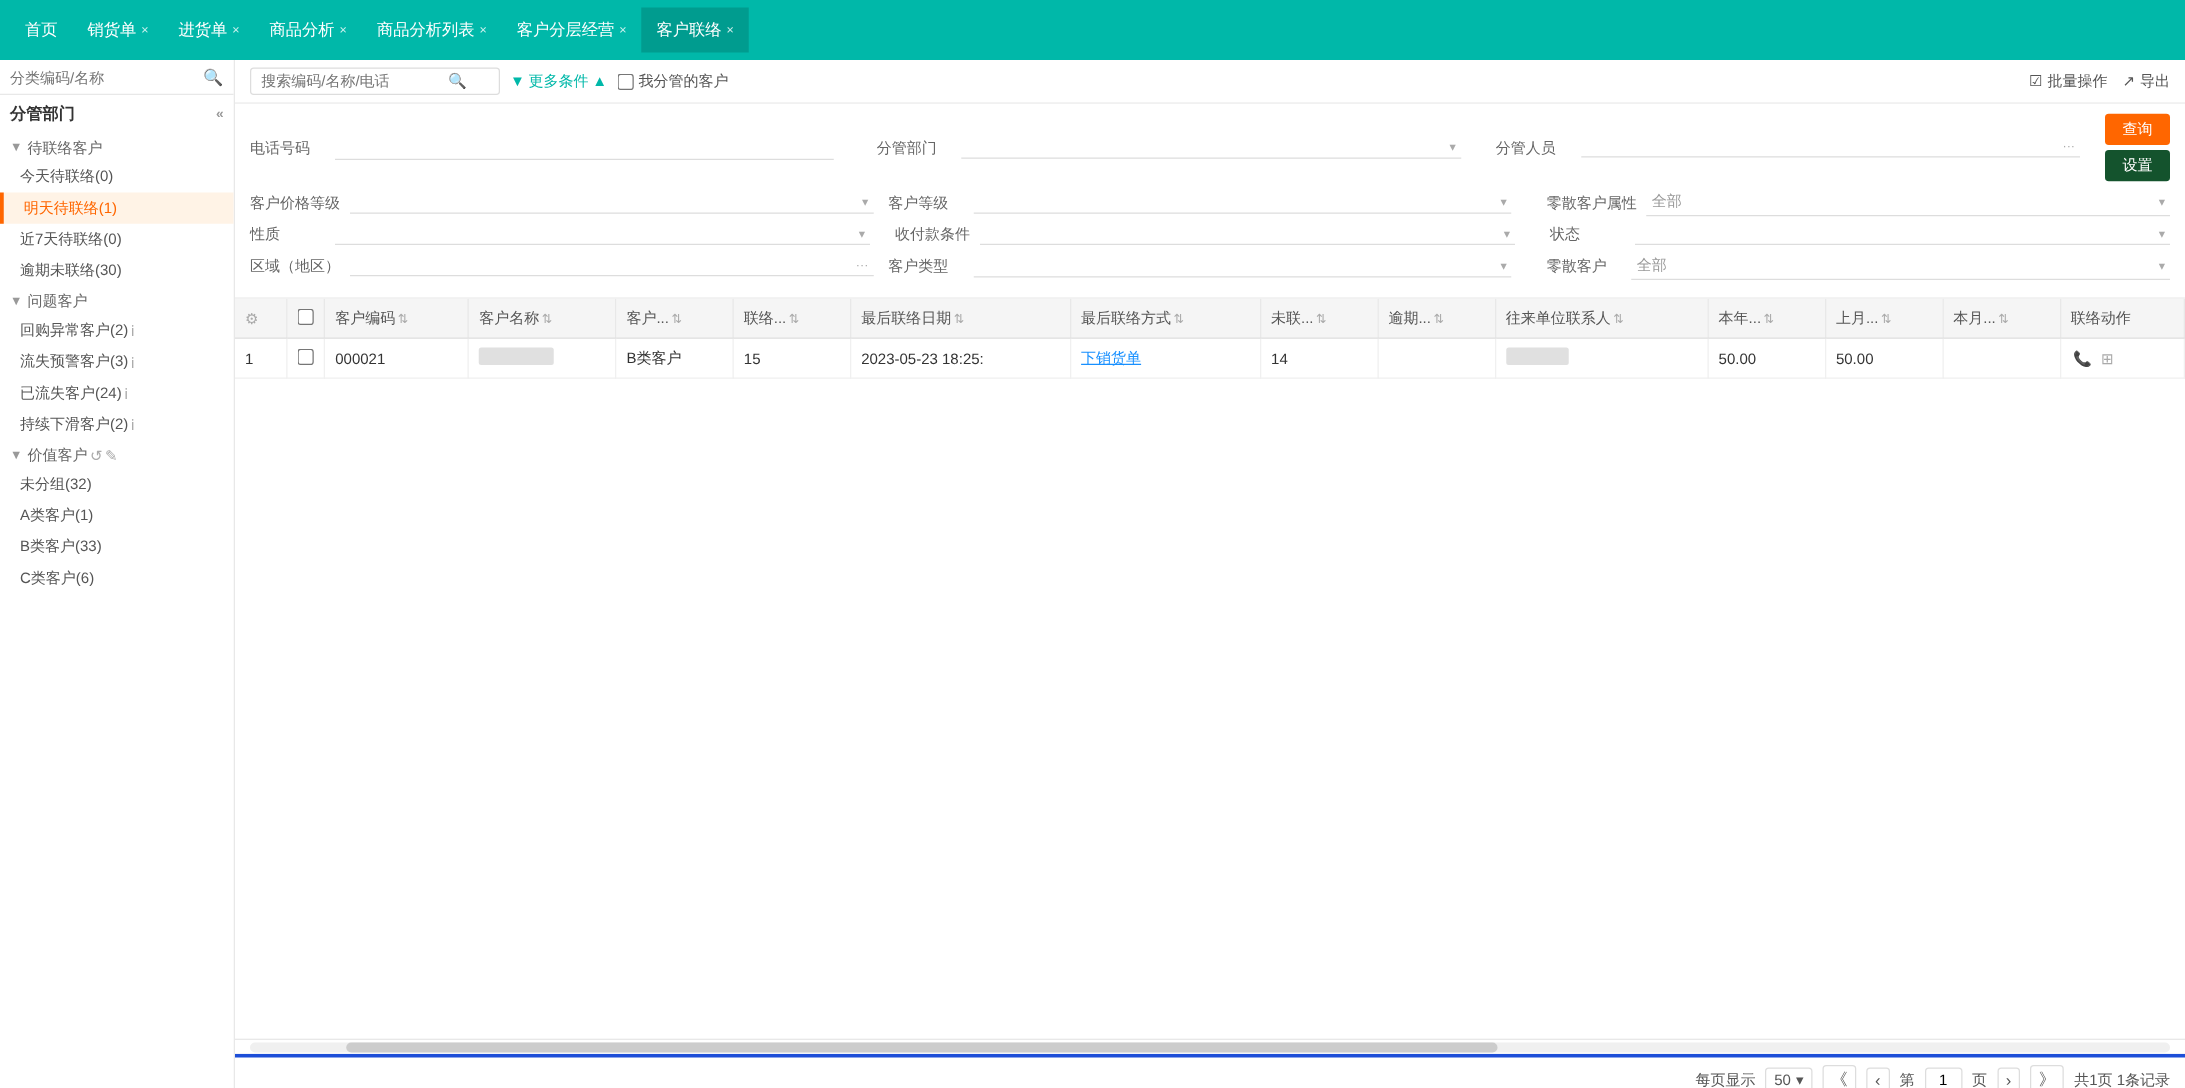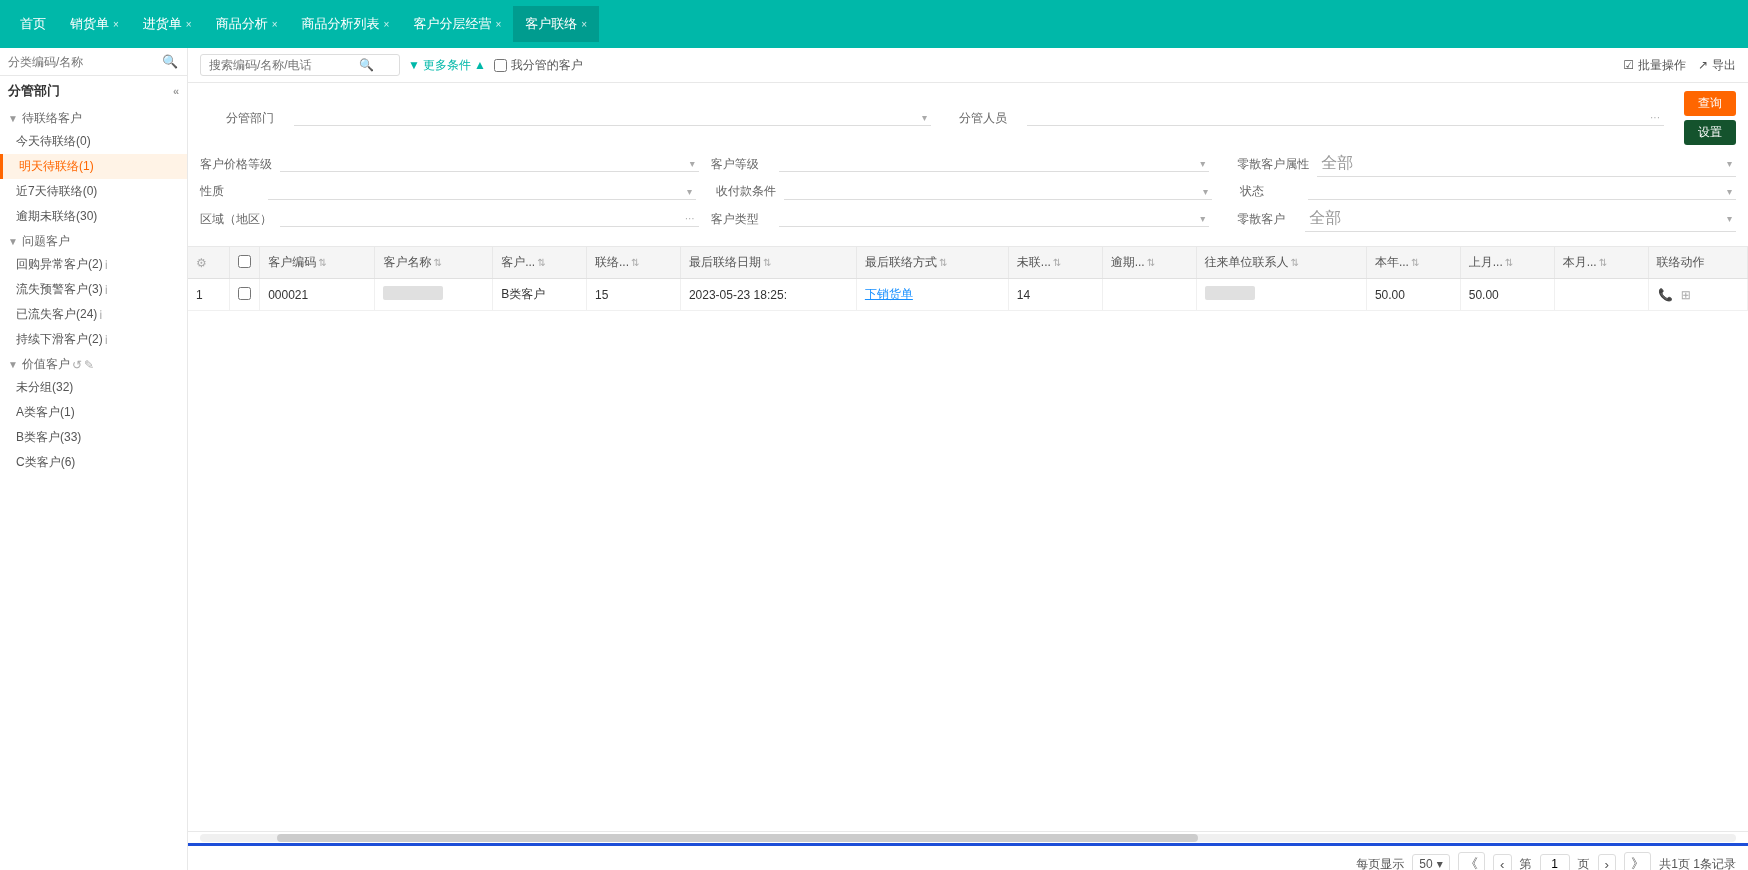--- a/index.html
+++ b/index.html
@@ -182,21 +182,21 @@
     }
     .filter-select {
       flex: 1;
       display: flex;
       align-items: center;
       border-bottom: 1px solid #ddd;
       padding: 2px 4px;
       cursor: pointer;
       justify-content: space-between;
     }
-    .filter-select-text { color: #999; font-size: 16px; }
+    .filter-select-text { color: #999; font-size: 12px; }
     .filter-select .chevron { color: #aaa; font-size: 10px; }
     .filter-actions {
       display: flex;
       flex-direction: column;
       gap: 4px;
       margin-left: 12px;
     }
     .btn-query {
       background: #ff6600;
       color: #fff;
@@ -438,20 +438,24 @@
         <div class="export-btn">
           <span>↗</span>
           <span>导出</span>
         </div>
       </div>
     </div>
 
     <div class="filter-panel">
 
       <div class="filter-row">
+        <div class="filter-field">
+          <span class="filter-label">电话号码</span>
+          <input class="filter-input" style="width: 200px;">
+        </div>
         <div class="filter-field" style="margin-left:26px;">
           <span class="filter-label">分管部门</span>
           <div class="filter-select" style="width:200px;">
             <span class="filter-select-text"></span>
             <span class="chevron">▾</span>
           </div>
         </div>
         <div class="filter-field" style="margin-left:20px;">
           <span class="filter-label">分管人员</span>
           <div class="filter-select" style="width:150px;">

